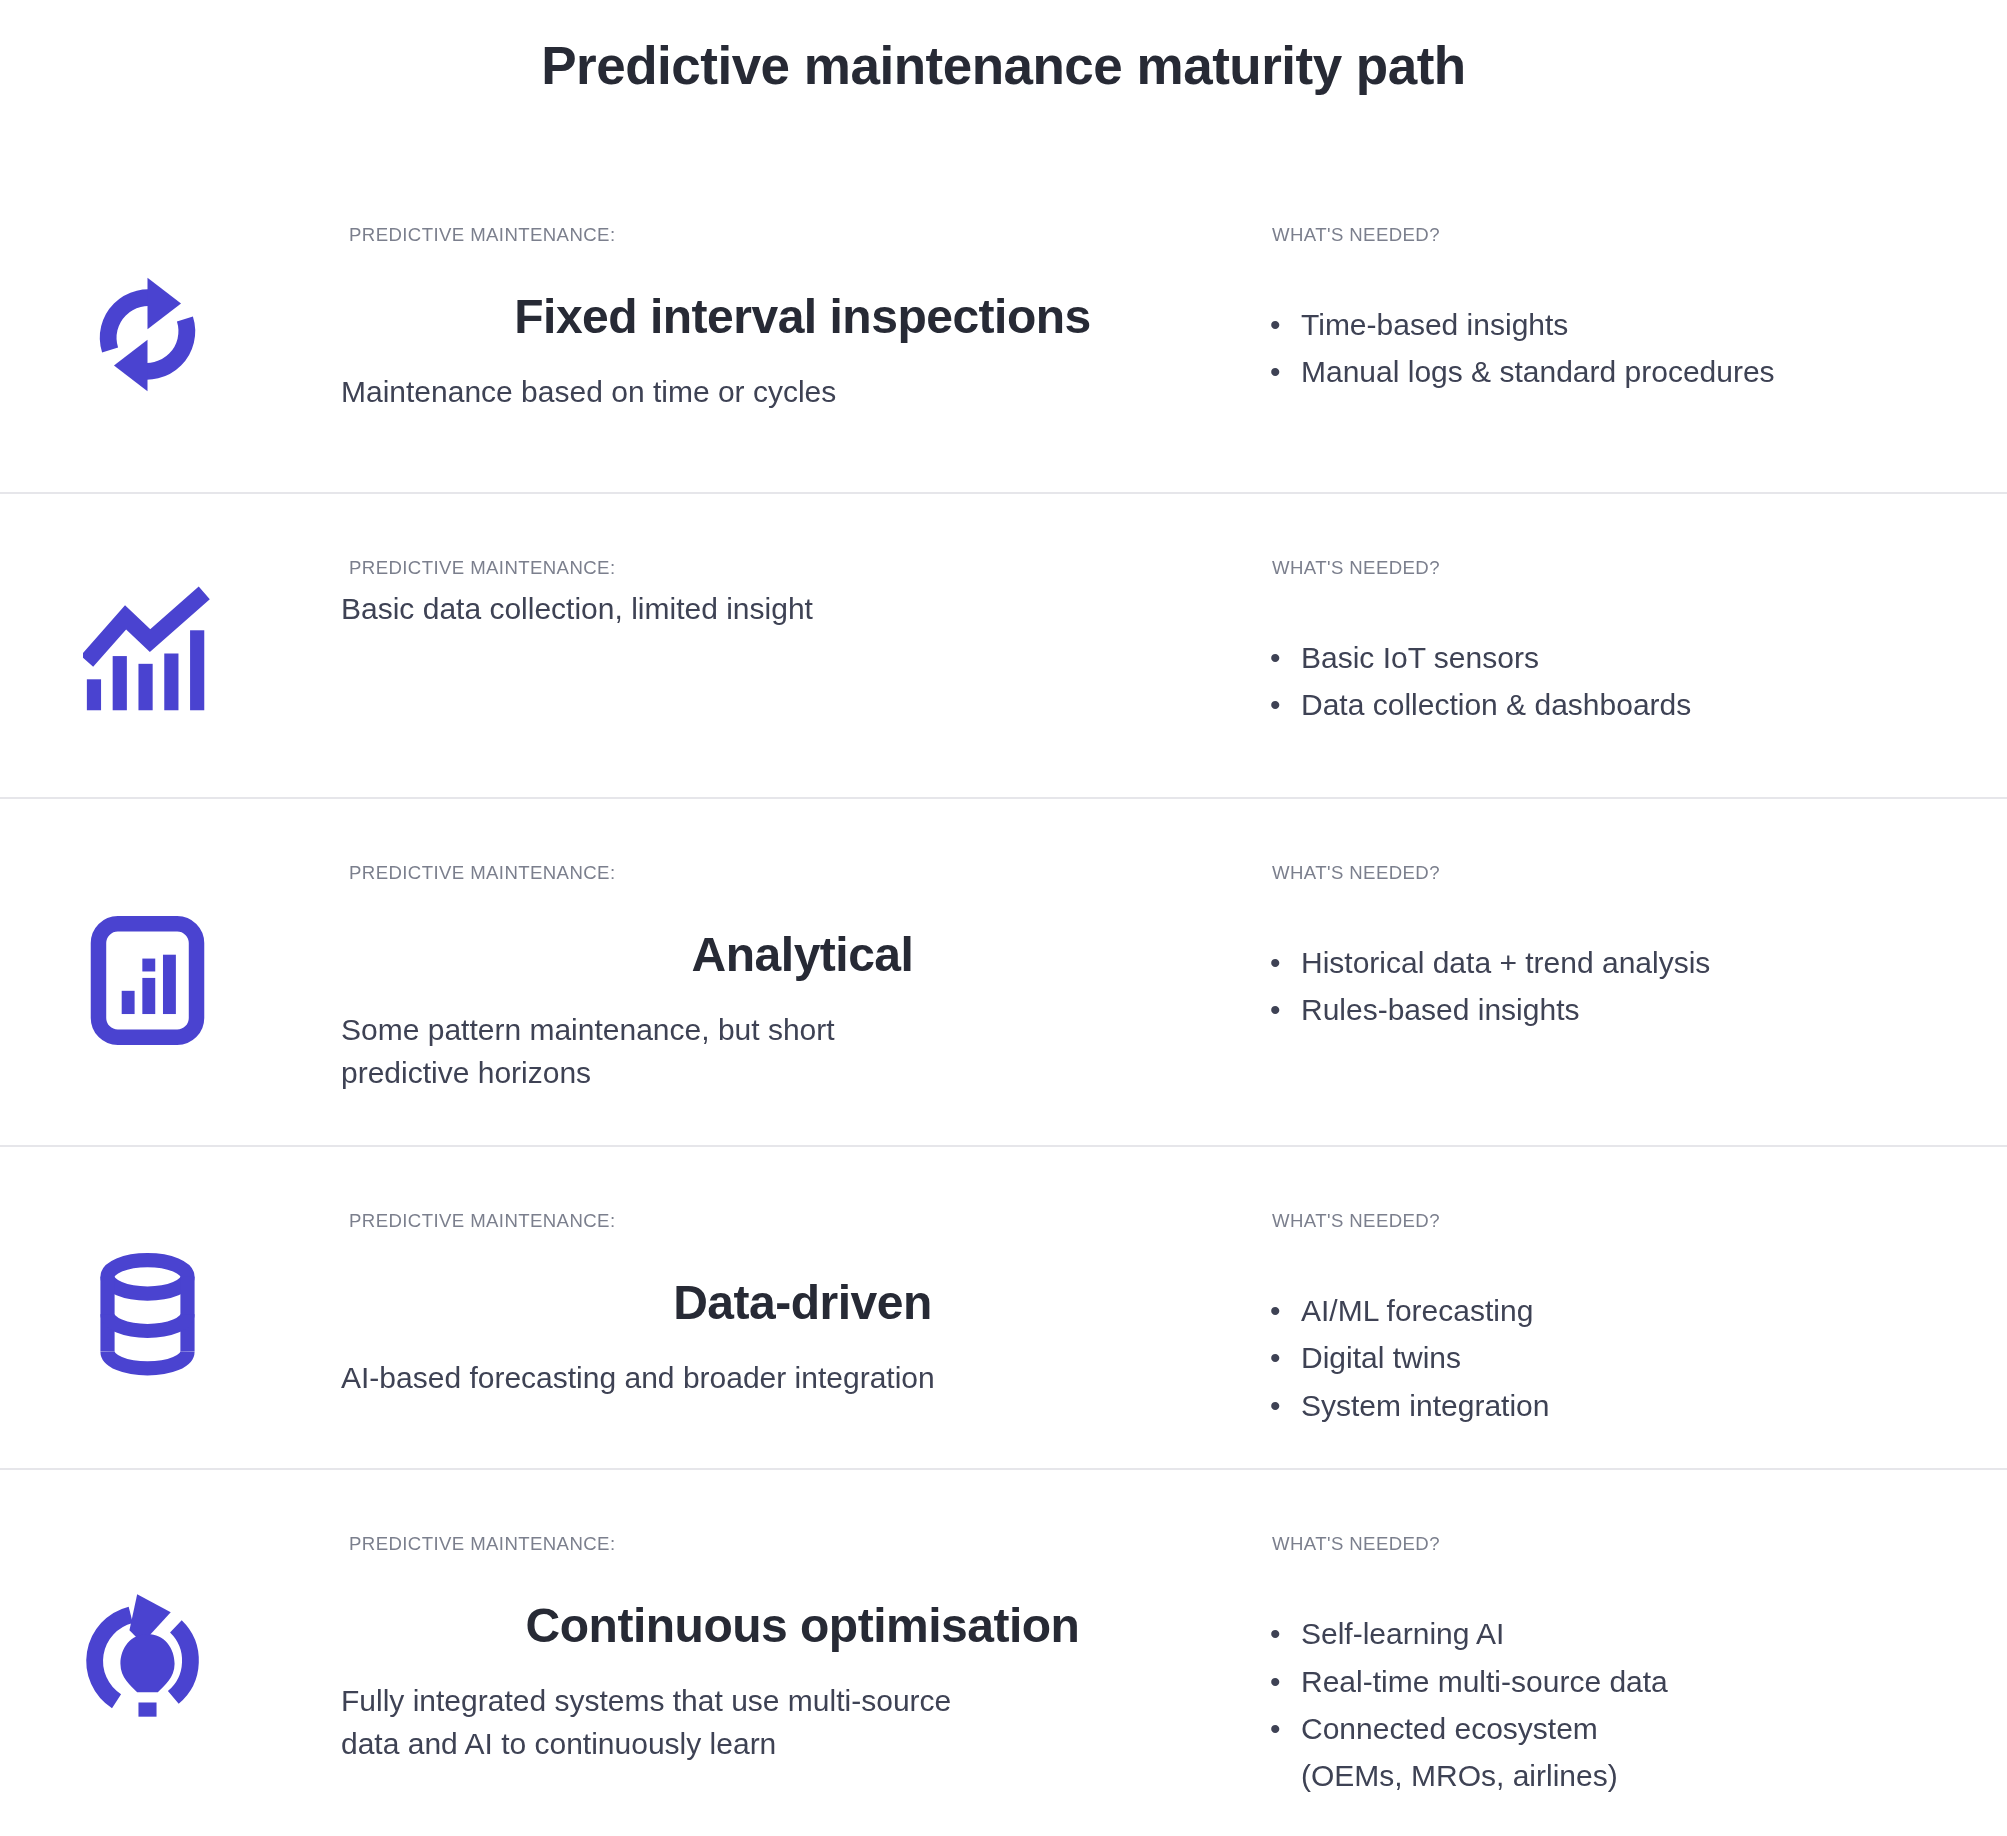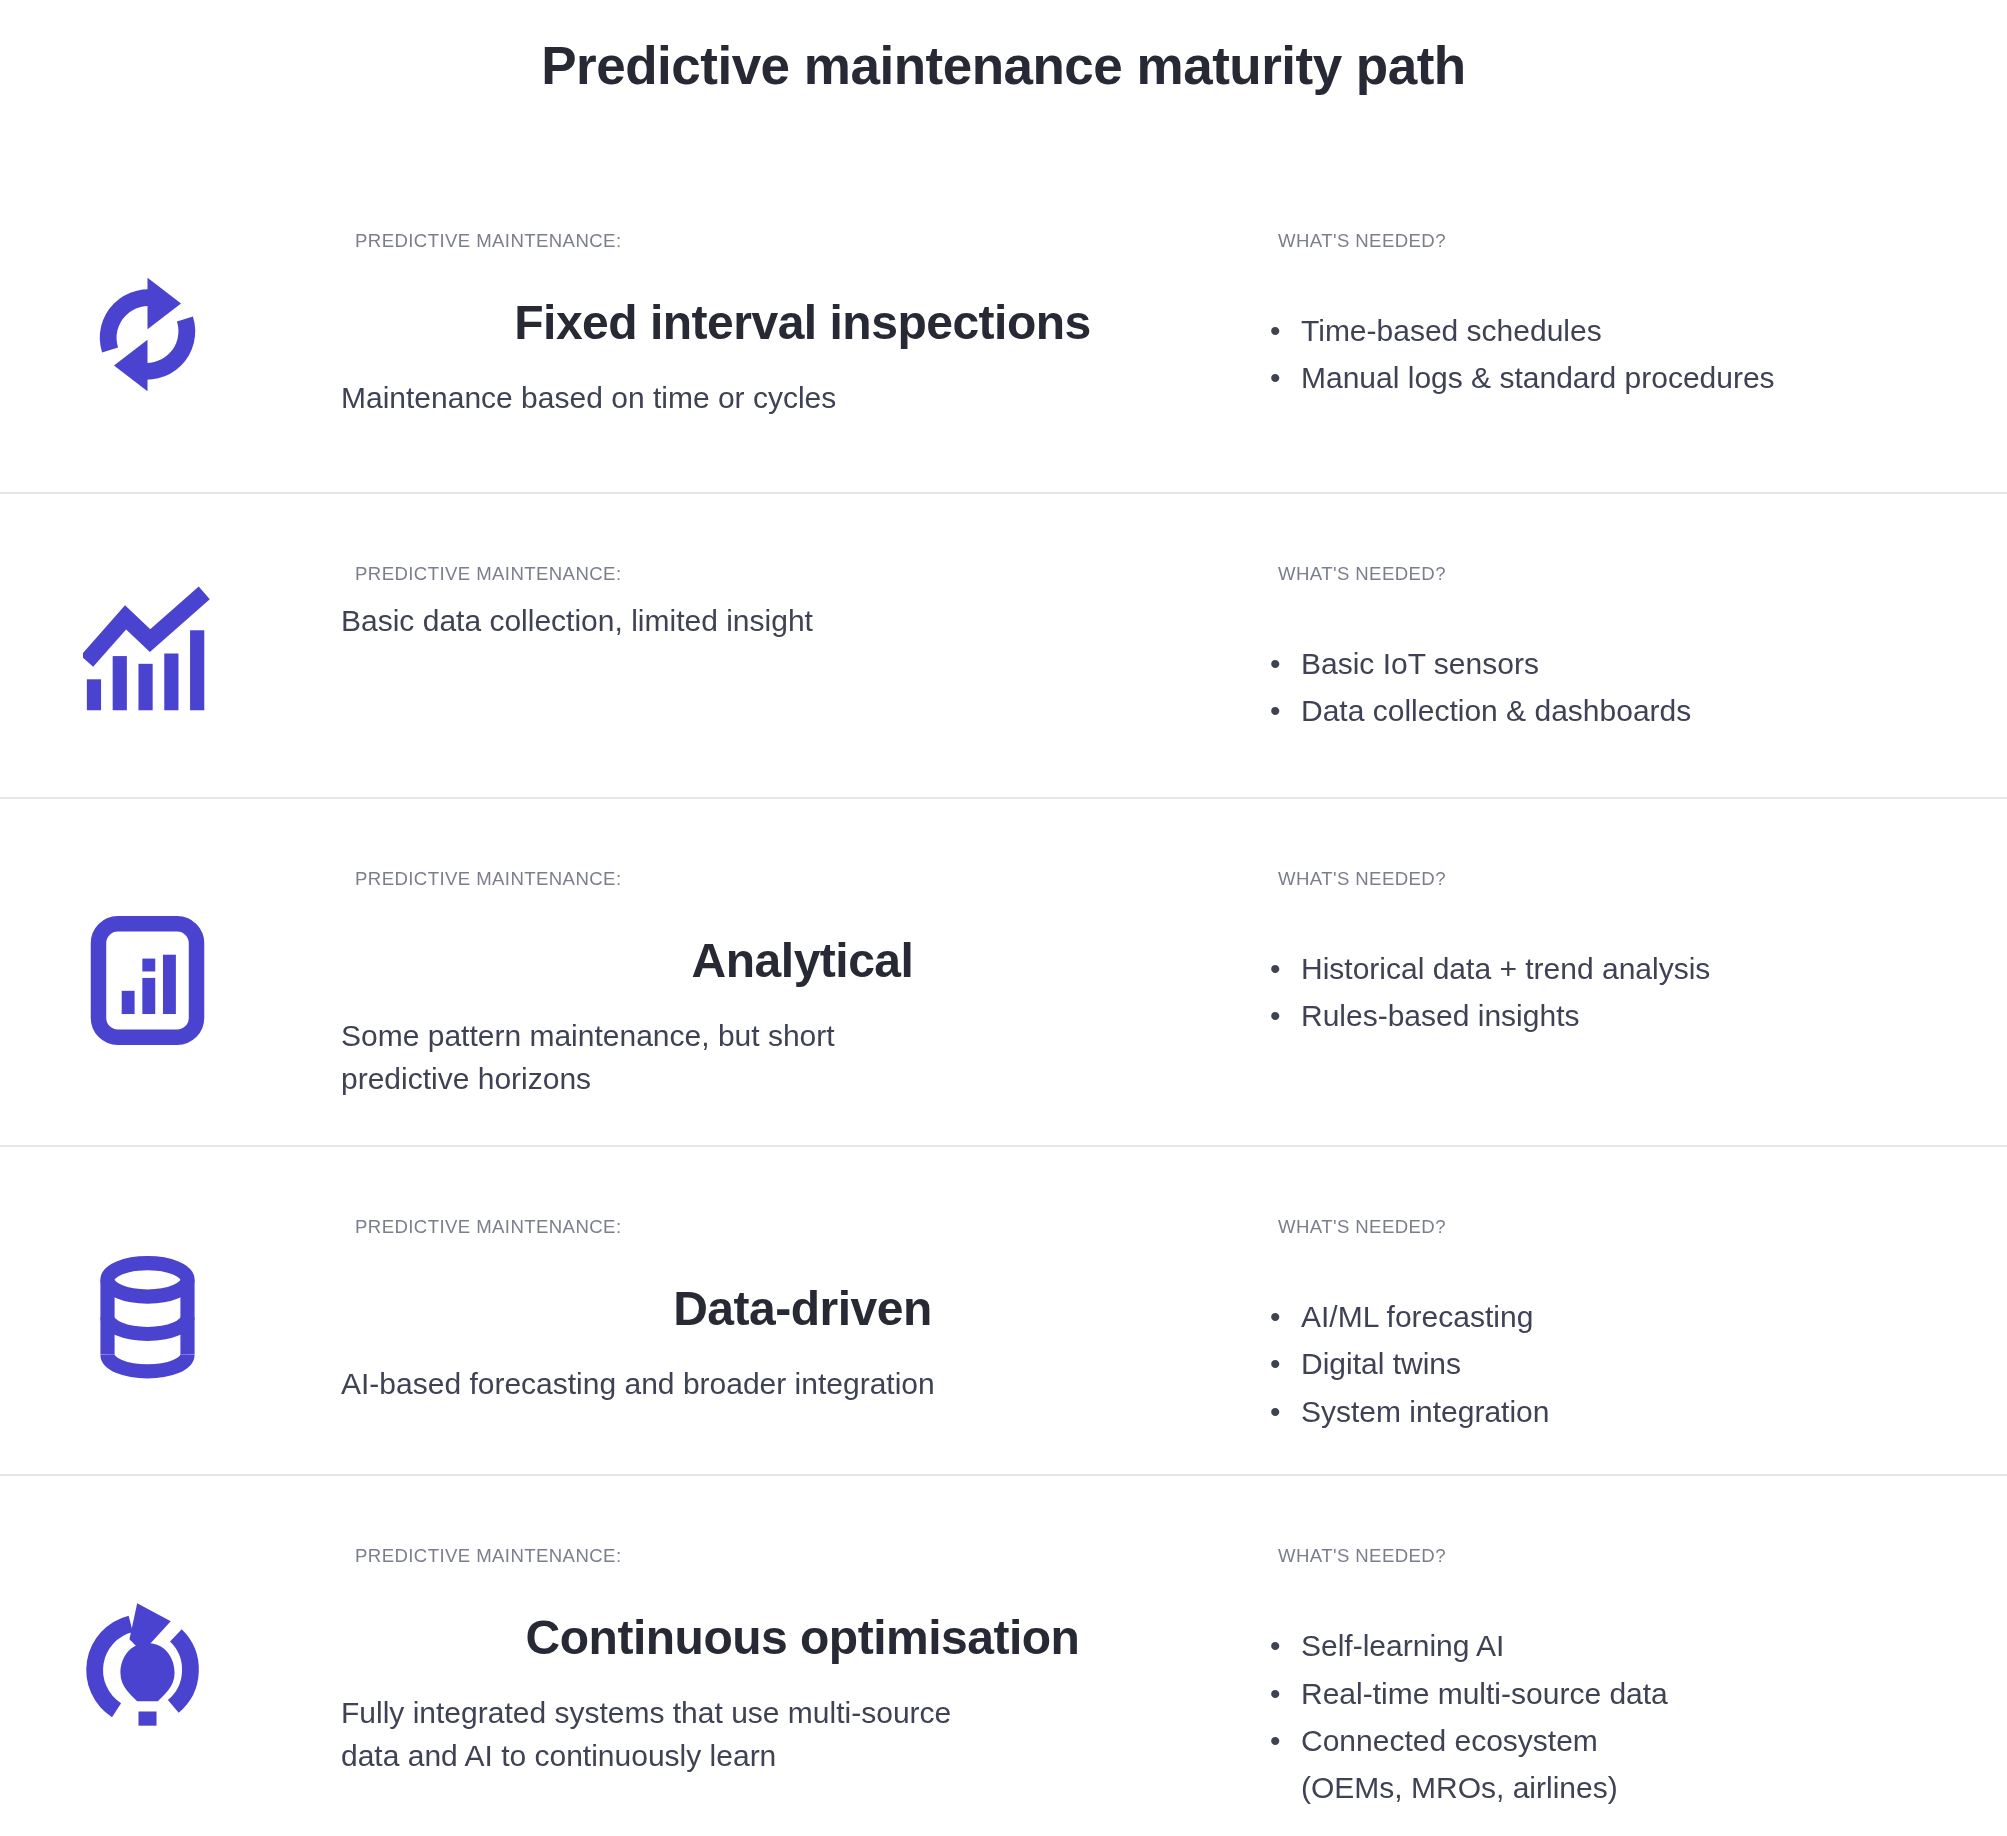--- a/index.html
+++ b/index.html
@@ -35,21 +35,21 @@
     display:flex;align-items:center;justify-content:flex-start;
     padding-left:83px;
   }
   .icon-cell svg{width:129px;height:147px;}
   .eyebrow{
     font-size:18.6px;
     letter-spacing:0.4px;
     color:#7b7f8d;
     font-weight:400;
     text-transform:uppercase;
-    margin:14px;
+    margin:8px;
   }
   .stage-title{
     font-size:48px;
     font-weight:700;
     letter-spacing:-0.5px;
     color:#272a35;
     margin:43px 0 25.5px 0;
     text-align:center;
   }
   .stage-desc{
@@ -100,21 +100,21 @@
       </svg>
     </div>
     <div class="text-col">
       <p class="eyebrow">PREDICTIVE MAINTENANCE:</p>
       <h2 class="stage-title">Fixed interval inspections</h2>
       <p class="stage-desc">Maintenance based on time or cycles</p>
     </div>
     <div class="needs-col">
       <p class="eyebrow">WHAT'S NEEDED?</p>
       <ul class="needs-list">
-          <li>Time-based schedules</li>
+          <li>Time-based insights</li>
           <li>Manual logs &amp; standard procedures</li>
         </ul>
     </div>
   </div>
 
   <div class="stage-row row-2">
     <div class="icon-cell">
       <svg viewBox="0 0 100 100" aria-hidden="true">
         <polyline class="accent-stroke" points="3,56 33,22 52,40 94,3" stroke-width="13"></polyline>
         <rect class="accent" x="3" y="70" width="11" height="24"></rect>

